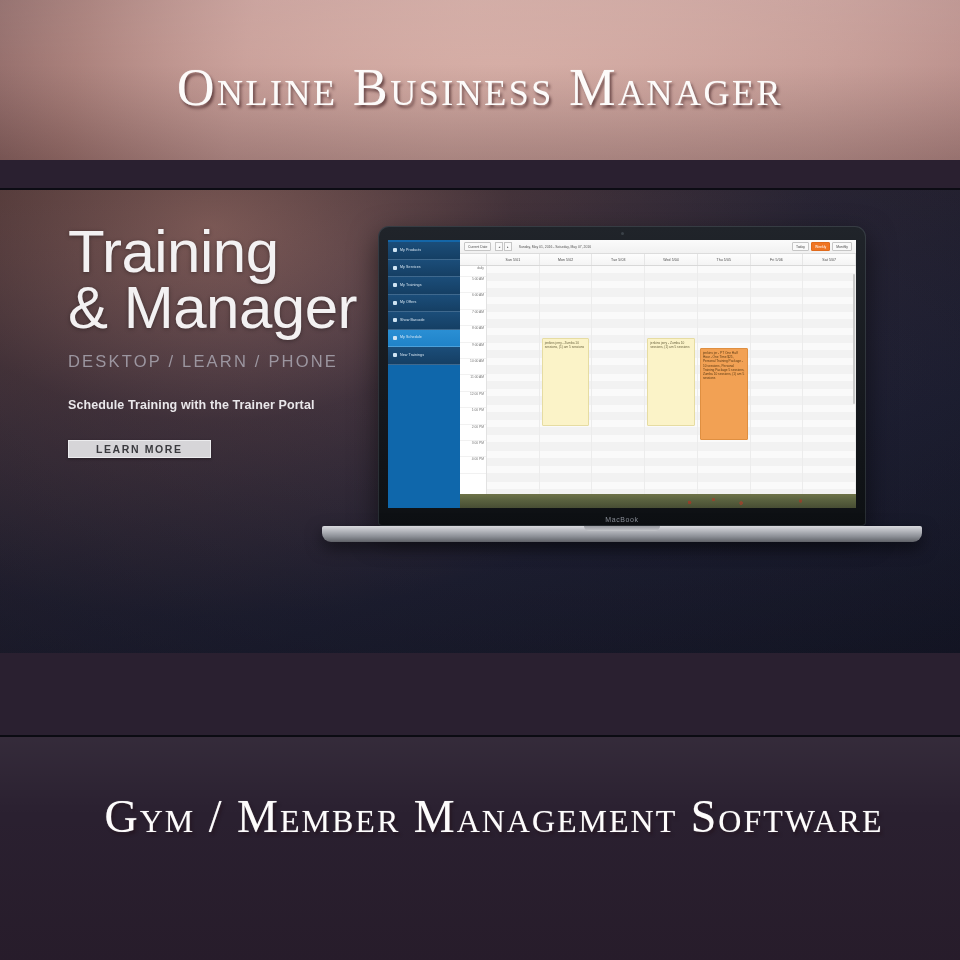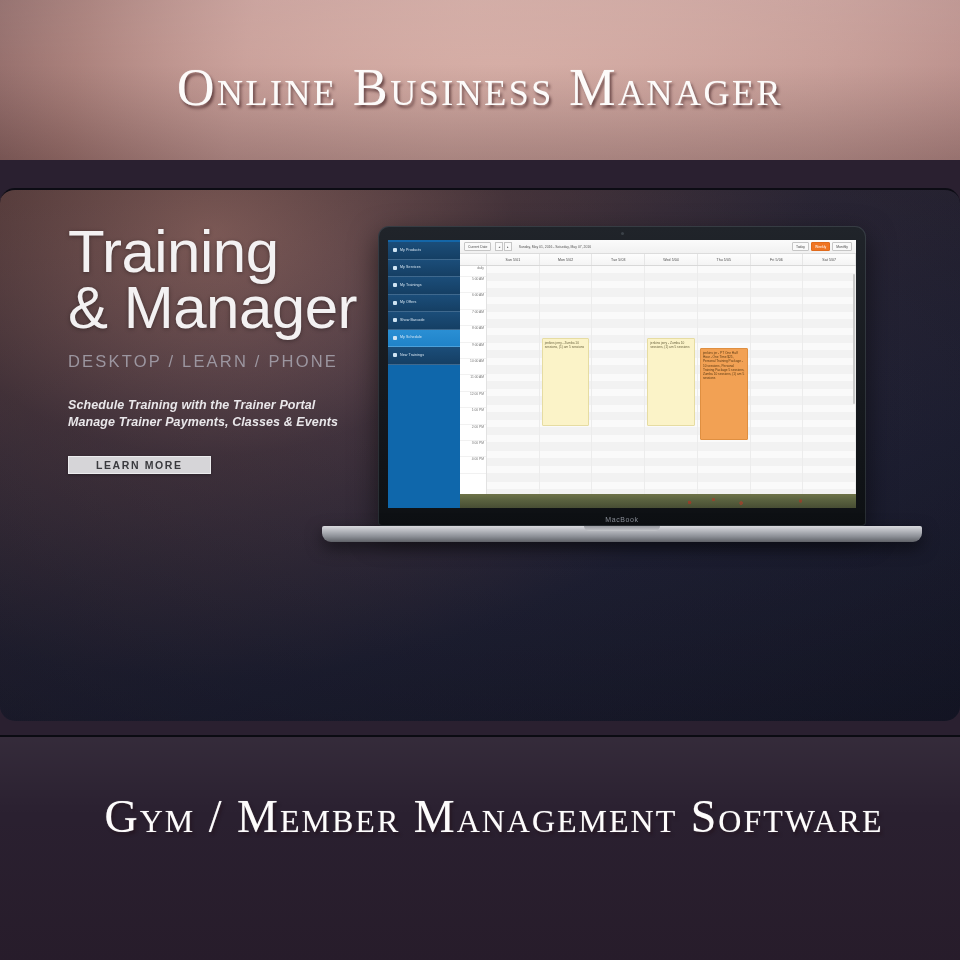--- a/index.html
+++ b/index.html
@@ -29,28 +29,27 @@
     font-size:52px;line-height:60px;
     color:#fdfbfa;
     font-variant:small-caps;
     letter-spacing:2.5px;
     text-shadow:2px 3px 3px rgba(60,28,30,0.65), 0 0 1px rgba(255,255,255,0.6);
     z-index:3;white-space:nowrap;
   }
 
   
   .hero{
-    position:absolute;left:0;top:188px;width:960px;height:533px;
+    position:absolute;left:0;top:188px;width:960px;height:465px;
     overflow:hidden;
     background:
       radial-gradient(90% 120% at 22% 8%, rgba(150,106,100,0.85) 0%, rgba(92,62,64,0.45) 35%, rgba(30,26,44,0.1) 70%),
       linear-gradient(160deg,#5d4040 0%, #46363f 14%, #332c3d 30%, #272539 48%, #1e2036 68%, #171a2e 100%);
     border-top:2px solid #0c0c14;
     box-sizing:border-box;
-    border-radius:15px;
   }
   .hero-vignette{
     position:absolute;inset:0;
     background:radial-gradient(120% 100% at 50% 35%, rgba(255,255,255,0.02) 0%, rgba(0,0,0,0.35) 100%);
     pointer-events:none;
   }
 
   .hero-copy{position:absolute;left:68px;top:34px;width:330px;z-index:5;}
   .hero-h1{
     font-size:60px;line-height:56px;
@@ -63,21 +62,21 @@
   .hero-sub{
     margin-top:16px;
     font-size:16.5px;letter-spacing:2.2px;
     color:#9c96a0;font-weight:400;
   }
   .hero-desc{
     margin-top:26px;
     font-size:12.5px;line-height:16.5px;
     color:#e9e7ea;font-weight:bold;letter-spacing:0.1px;
   }
-  .hero-desc div{white-space:nowrap;font-style:italic;}
+  .hero-desc div{white-space:nowrap;}
   .learn-btn{
     margin-top:26px;
     display:inline-block;
     background:#d6d5d8;
     border:1px solid #ececee;
     color:#3a3a3e;
     font-size:10.5px;font-weight:bold;letter-spacing:1.6px;
     padding:2px 27px;
     box-shadow:0 1px 3px rgba(0,0,0,0.3);
     cursor:pointer;
@@ -247,21 +246,20 @@
     <div class="hero-vignette"></div>
 
     <div class="hero-copy">
       <div class="hero-h1">
         <span>Training</span>
         <span>&amp; Manager</span>
       </div>
       <div class="hero-sub">DESKTOP / LEARN / PHONE</div>
       <div class="hero-desc">
         <div>Schedule Training with the Trainer Portal</div>
-        <div>Manage Trainer Payments, Classes &amp; Events</div>
       </div>
       <div class="learn-btn">LEARN MORE</div>
     </div>
 
     <div class="laptop">
       <div class="lid">
         <div class="camera"></div>
         <div class="screen">
 
           <div class="app-side" id="sidebar">

